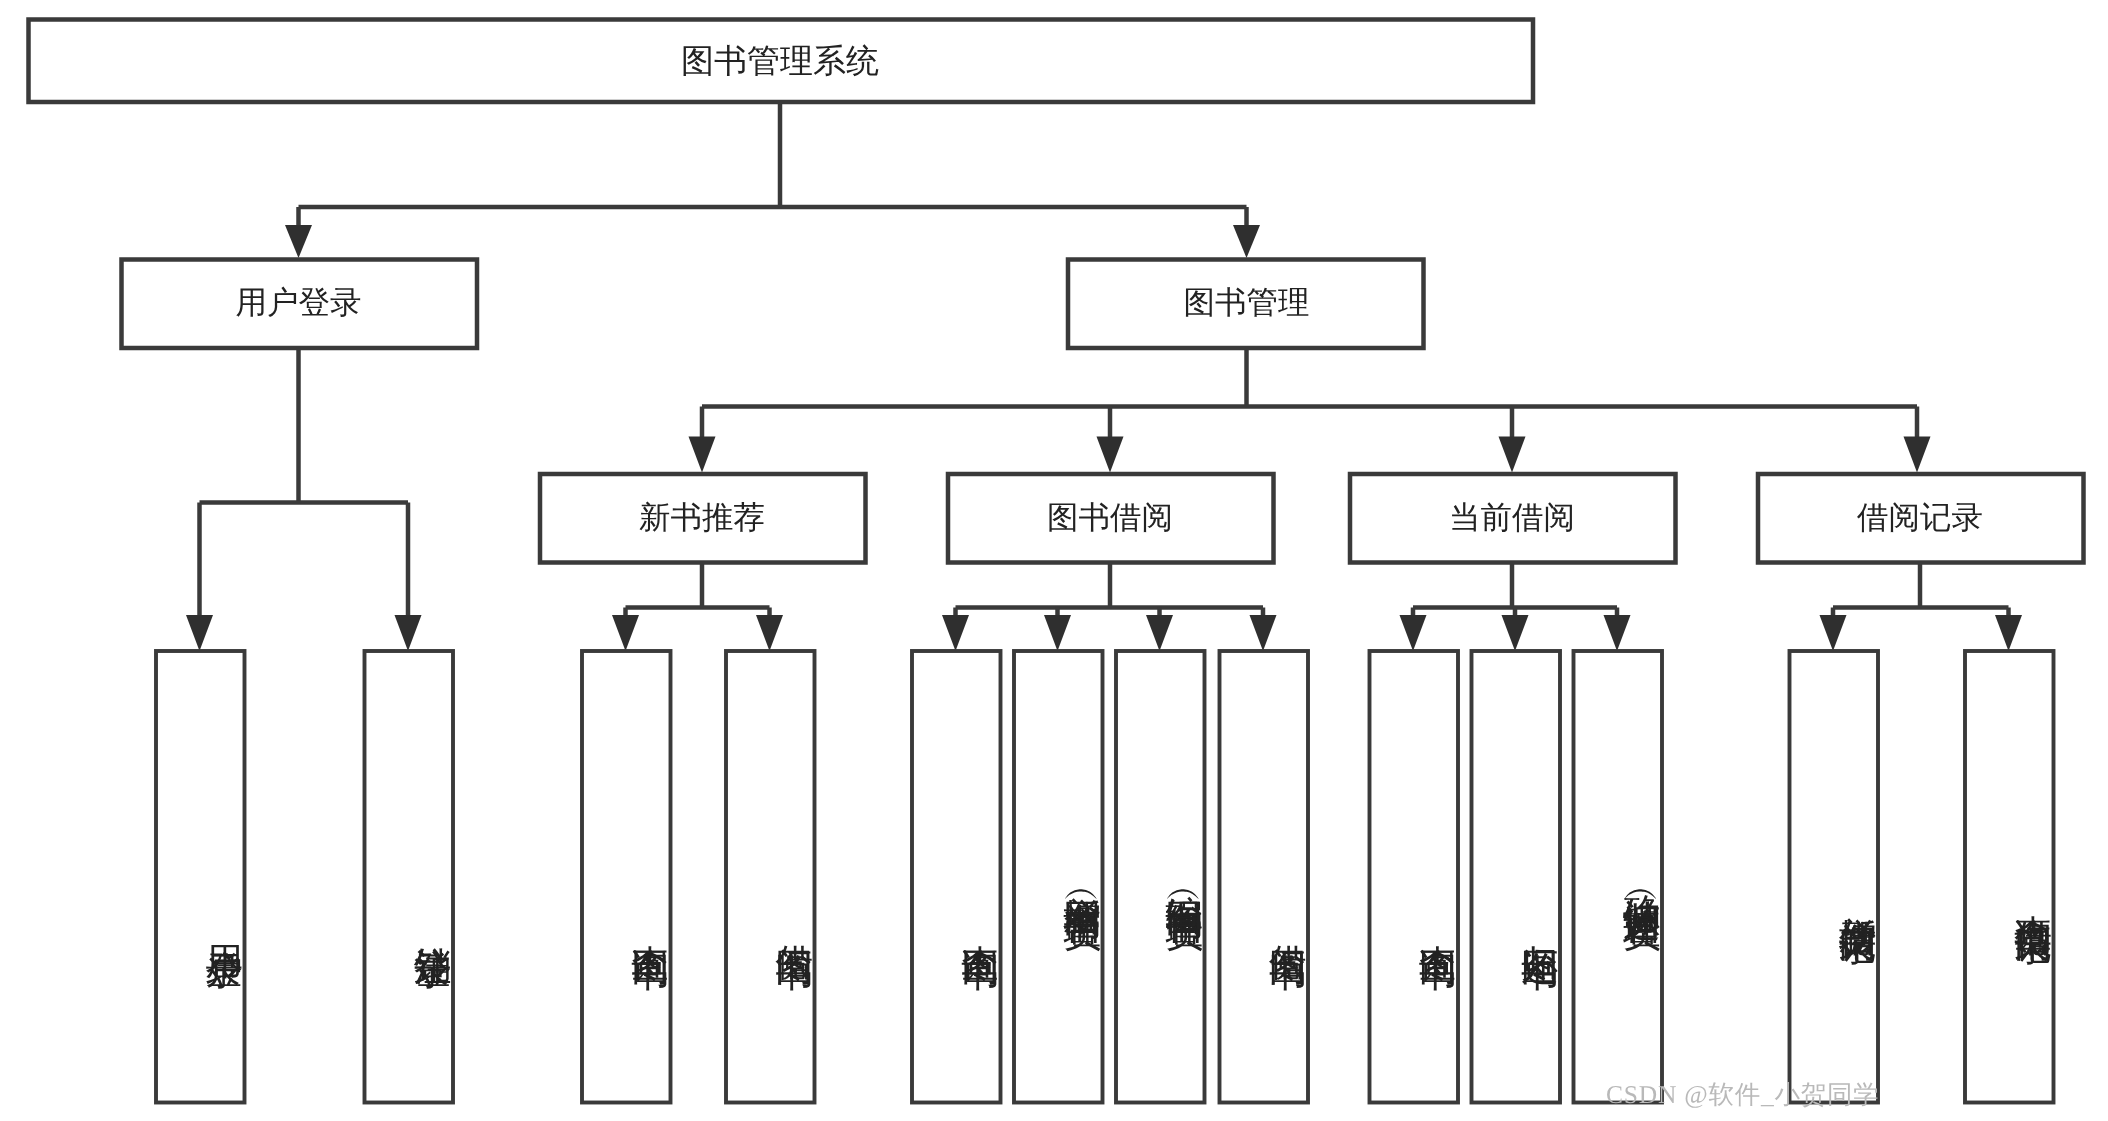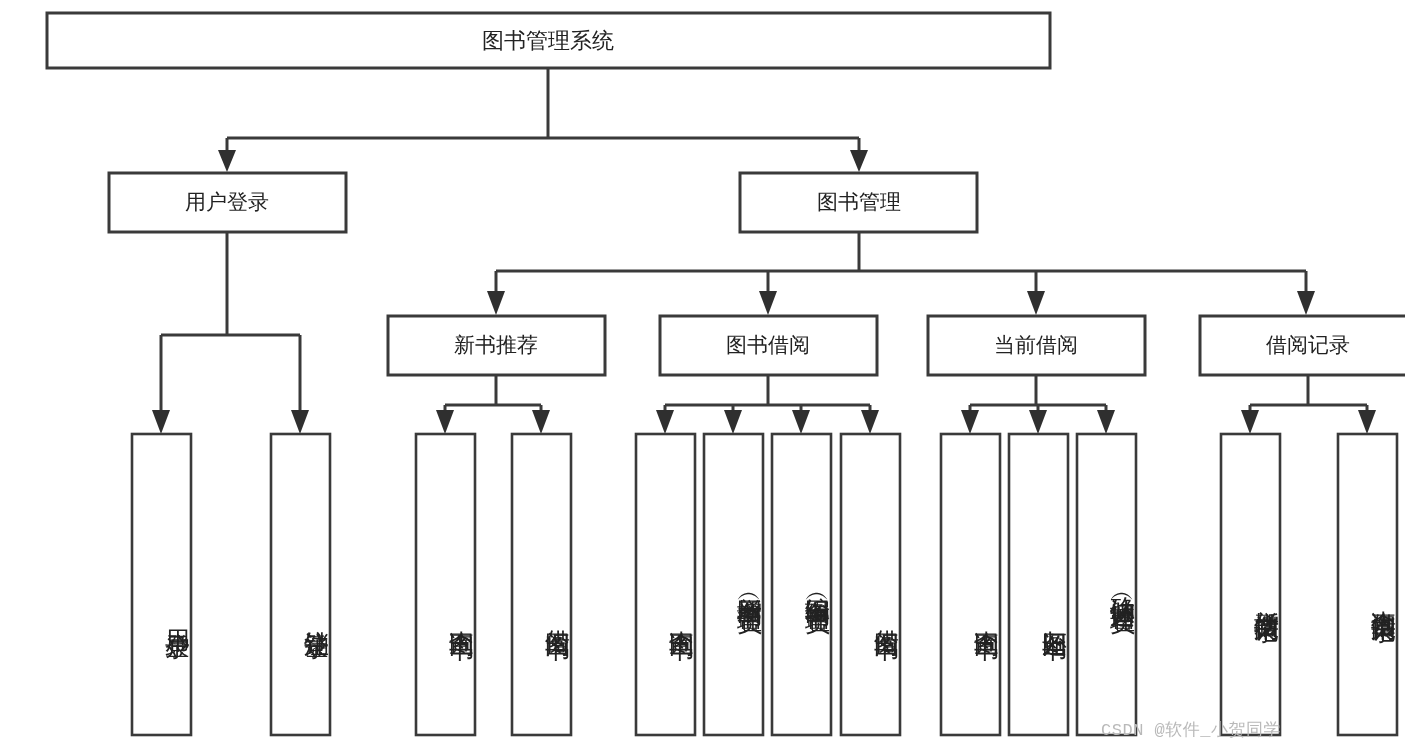--- a/index.html
+++ b/index.html
@@ -13,21 +13,20 @@
     font-family: "DejaVu Sans", "Liberation Sans", sans-serif;
     overflow: hidden;
     position: relative;
   }
   #diagram-root {
     position: absolute;
     left: 0;
     top: 0;
     width: 1263px;
     height: 747px;
-    margin-left: 28px;
   }
   .node-box {
     fill: #ffffff;
     stroke: #3a3a3a;
     stroke-width: 3;
   }
   .node-box-thin {
     fill: #ffffff;
     stroke: #3a3a3a;
     stroke-width: 2.6;
@@ -68,21 +67,21 @@
     white-space: nowrap;
     display: flex;
     align-items: flex-start;
     justify-content: center;
     pointer-events: none;
   }
   .watermark {
     position: absolute;
     right: 10px;
     bottom: 6px;
-    font-family: Liberation Mono, monospace;
+    font-family: Liberation Serif, serif;
     font-size: 17px;
     color: #b9b9b9;
     letter-spacing: 0.5px;
     white-space: nowrap;
   }
 </style>
 </head>
 <body>
 
 <div id="diagram-root">

